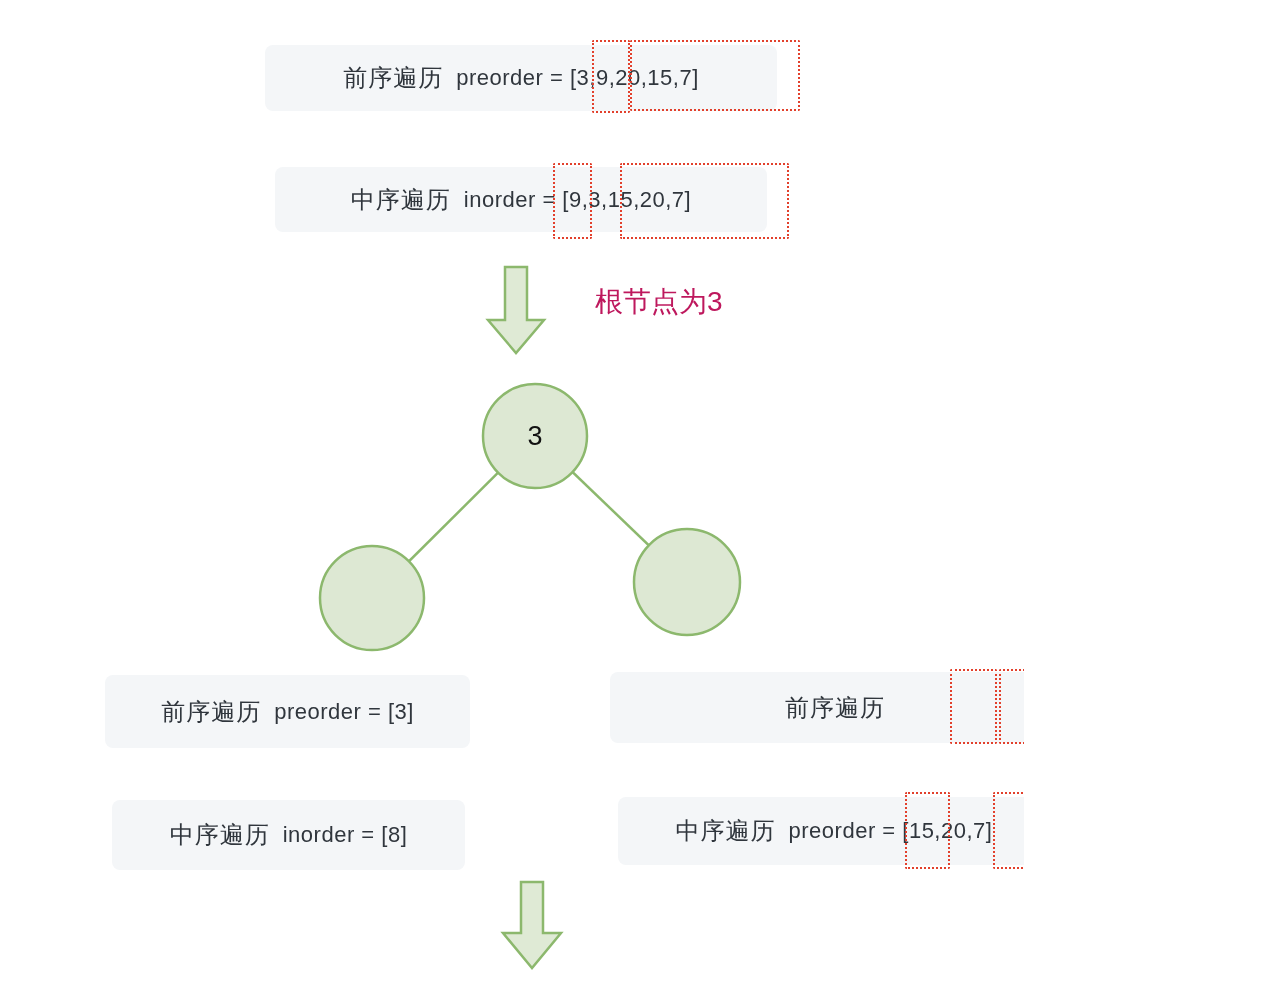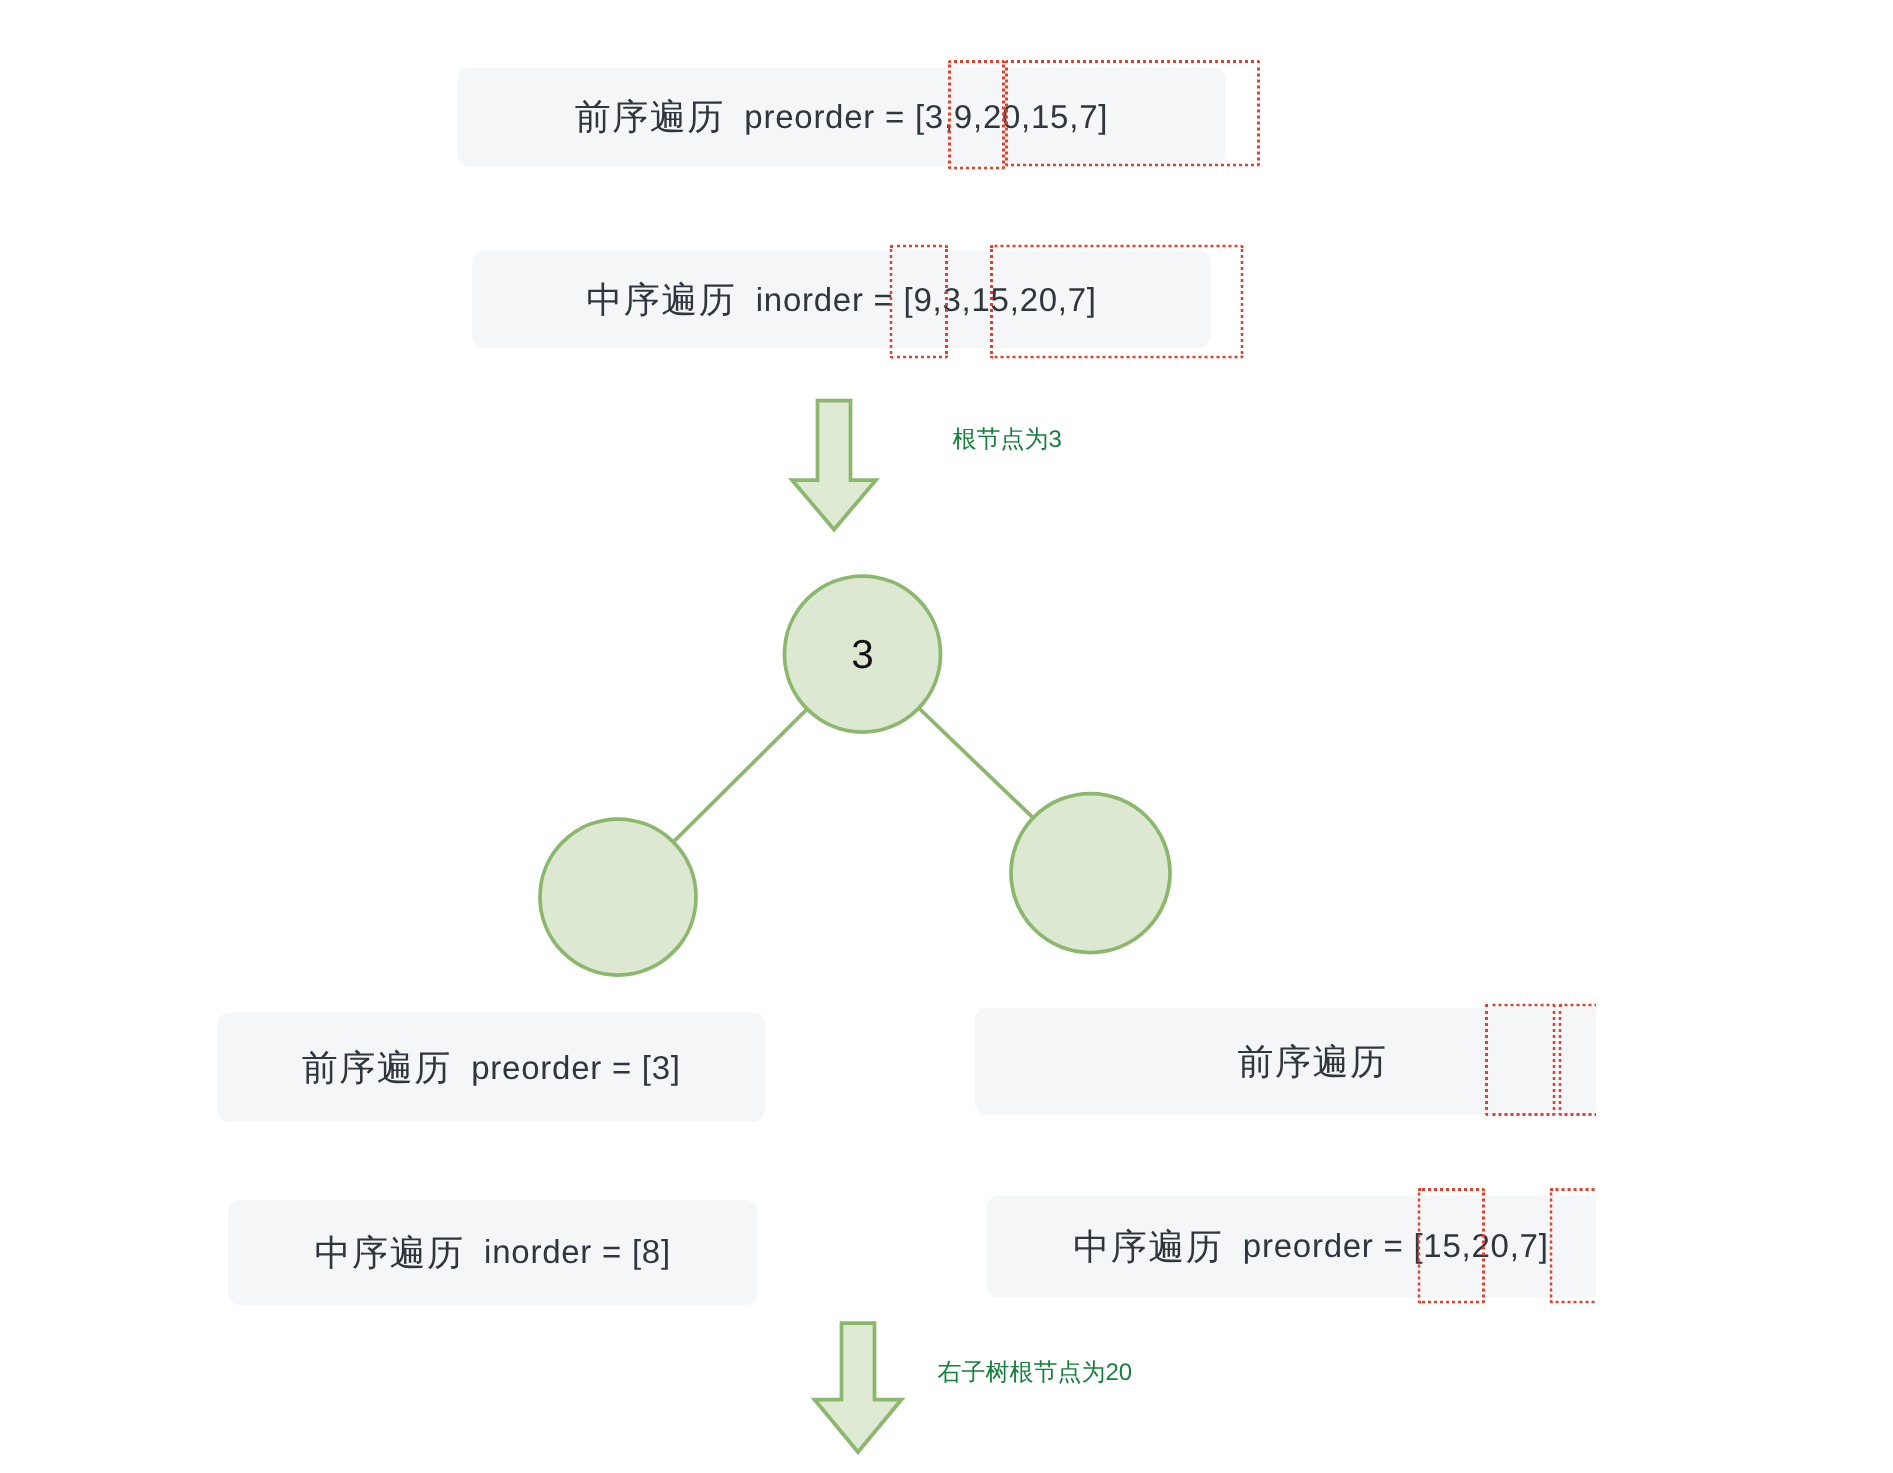--- a/index.html
+++ b/index.html
@@ -4,21 +4,20 @@
 <style>
   html, body { margin: 0; padding: 0; }
   body { background: #ffffff; }
   .page {
     position: relative;
     width: 1024px;
     height: 982px;
     background: #ffffff;
     overflow: hidden;
     font-family: "Liberation Sans", "DejaVu Sans", sans-serif;
-    margin-left: 40px;
   }
   .codebox {
     position: absolute;
     background: #f4f6f8;
     border-radius: 8px;
     display: flex;
     align-items: center;
     justify-content: center;
     gap: 13px;
     color: #30363d;
@@ -37,22 +36,22 @@
     letter-spacing: 0.5px;
   }
   .hl {
     position: absolute;
     border: 2px dotted #e2402c;
     border-radius: 2px;
     background: transparent;
   }
   .note {
     position: absolute;
-    font-size: 16px;
-    color: #15803d;
+    font-size: 28px;
+    color: #be185d;
     white-space: nowrap;
   }
   .layer { position: absolute; }
   svg { display: block; overflow: visible; }
 </style>
 </head>
 <body>
 
 <div class="page">
 
@@ -103,15 +102,14 @@
   </div>
 
   <div class="hl" style="left:950px; top:669px; width:43px; height:71px;"></div>
   <div class="hl" style="left:999px; top:669px; width:42px; height:71px;"></div>
   <div class="hl" style="left:905px; top:792px; width:41px; height:73px;"></div>
   <div class="hl" style="left:993px; top:792px; width:42px; height:73px;"></div>
 
   <svg class="layer" style="left:500px; top:880px;" width="64" height="92" viewBox="0 0 64 92">
     <polygon points="21,2 43,2 43,53 61,53 32,88 3,53 21,53" fill="#dfead5" stroke="#8cb86d" stroke-width="2.5" stroke-linejoin="miter"></polygon>
   </svg>
-  <div class="note" style="left:585px; top:905px;">右子树根节点为20</div>
 
 </div>
 
 </body></html>

